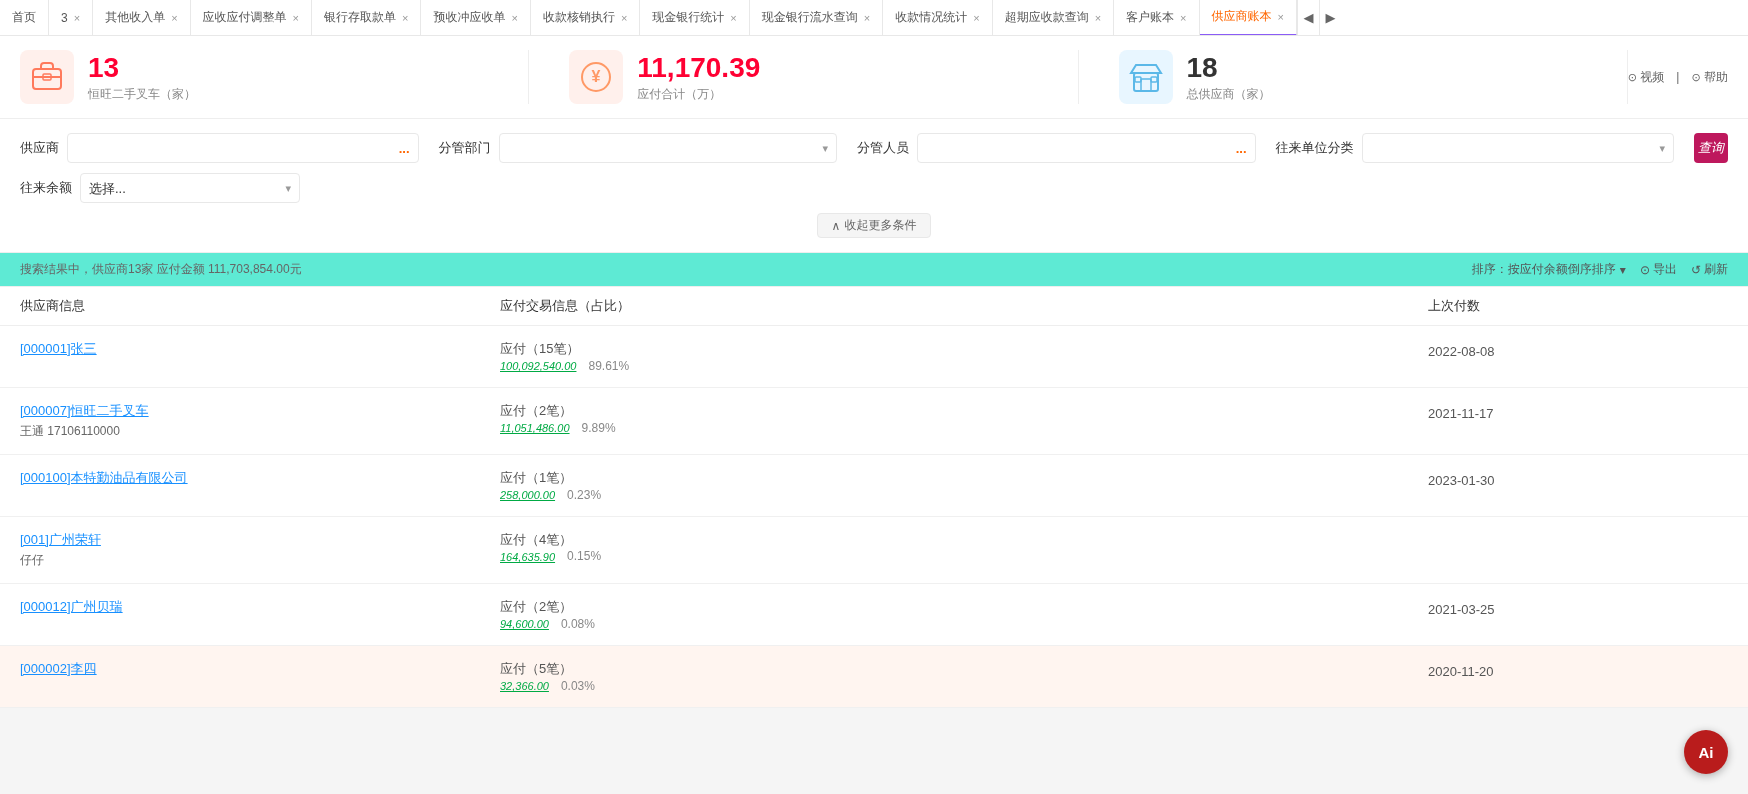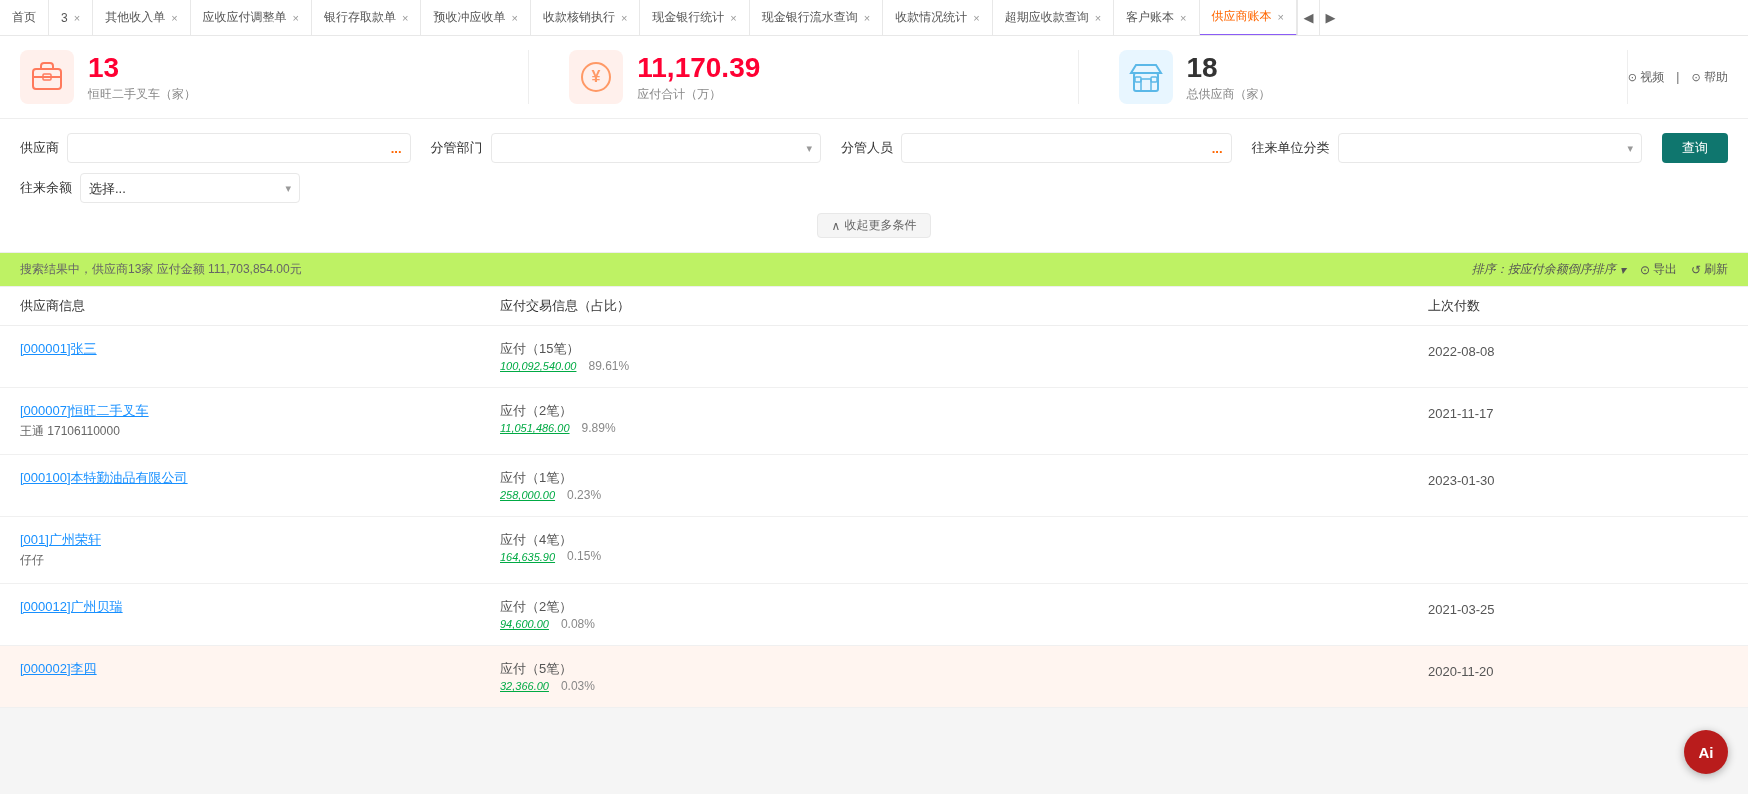--- a/index.html
+++ b/index.html
@@ -143,29 +143,30 @@
       border: none;
       outline: none;
       width: 100%;
       font-size: 13px;
       color: #333;
       background: transparent;
       appearance: none;
     }
     .chevron-down { color: #999; font-size: 11px; margin-left: auto; }
     .btn-query {
-      background: #0f766e;
+      background: #be185d;
       color: #fff;
       border: none;
       border-radius: 4px;
-      padding: 6px 20px;
+      padding: 6px 4px;
       font-size: 13px;
       cursor: pointer;
       white-space: nowrap;
       height: 30px;
+      font-style: italic;
     }
     .collapse-bar {
       display: flex;
       justify-content: center;
       margin-top: 6px;
     }
     .collapse-btn {
       display: flex;
       align-items: center;
       gap: 4px;
@@ -177,38 +178,37 @@
       border-radius: 4px;
       padding: 3px 14px;
     }
 
     
     .result-bar {
       display: flex;
       align-items: center;
       justify-content: space-between;
       padding: 8px 20px;
-      background: #bef264;
+      background: #5eead4;
       border-bottom: 1px solid #eee;
       font-size: 12px;
       color: #666;
     }
     .result-bar-left span { margin-right: 16px; }
     .result-bar-right {
       display: flex;
       align-items: center;
       gap: 14px;
     }
     .sort-btn {
       display: flex;
       align-items: center;
       gap: 4px;
       cursor: pointer;
       color: #555;
-      font-style: italic;
     }
     .action-btn {
       display: flex;
       align-items: center;
       gap: 3px;
       cursor: pointer;
       color: #555;
     }
 
     

